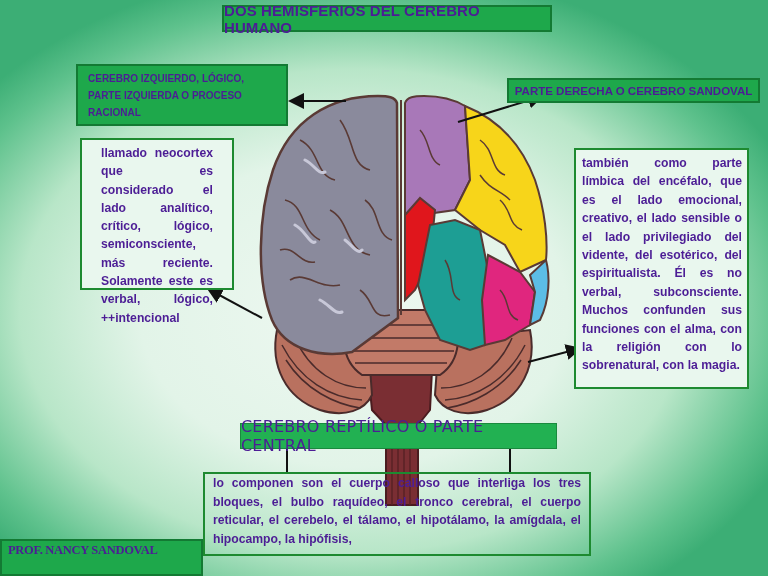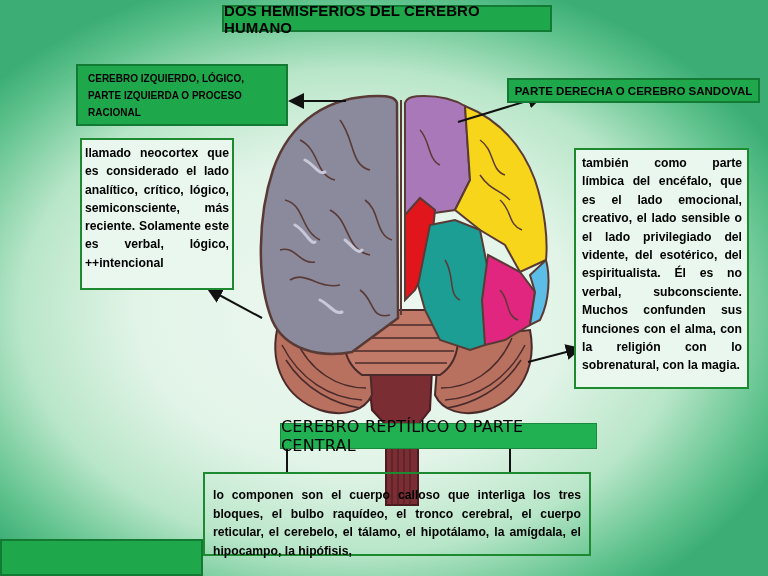--- a/index.html
+++ b/index.html
@@ -4,58 +4,58 @@
   <style>
     html, body { margin: 0; padding: 0; }
     body {
       width: 768px; height: 576px; position: relative; overflow: hidden;
       font-family: "Liberation Sans", "DejaVu Sans", sans-serif;
       background:
         radial-gradient(ellipse 62% 60% at 46% 54%, #eef8f1 0%, #e2f4e8 45%, #b8e6c8 70%, #5fc28d 90%, #3cae75 100%);
     }
     .box {
       position: absolute; box-sizing: border-box;
-      color: #000000; font-weight: bold;
+      color: #4c1d95; font-weight: bold;
     }
     .title-box {
       left: 222px; top: 5px; width: 330px; height: 27px;
       background: #1ea84b; border: 2px solid #137a33;
       font-size: 15px; display: flex; align-items: center; justify-content: center;
       letter-spacing: 0.1px;
     }
     .left-head {
       left: 76px; top: 64px; width: 212px; height: 62px;
       background: #1ea84b; border: 2px solid #137a33;
       font-size: 10px; line-height: 17px; padding: 4px 10px; text-transform: uppercase;
     }
     .right-head {
       left: 507px; top: 78px; width: 253px; height: 25px;
       background: #1ea84b; border: 2px solid #137a33;
       font-size: 11.5px; display: flex; align-items: center; justify-content: center;
     }
     .left-desc {
       left: 80px; top: 138px; width: 154px; height: 152px;
       background: #e9f7ee; border: 2px solid #1d8a30;
-      font-size: 12.2px; line-height: 18.3px; padding: 4px 3px; text-align: justify;
+      font-size: 12.2px; line-height: 18.3px; padding: 4px 19px; text-align: justify;
     }
     .right-desc {
       left: 574px; top: 108px; width: 175px; height: 241px;
       background: #e9f7ee; border: 2px solid #1d8a30;
       font-size: 12.2px; line-height: 18.4px; padding: 4px 5px 2px 6px; text-align: justify; margin-top: 40px;
     }
     .reptile-head {
       left: 240px; top: 423px; width: 317px; height: 26px;
       background: #22b152; border: 1px solid #1a8a3e;
       font-size: 16px; font-weight: normal; display: flex; align-items: center; justify-content: center;
-      font-family: "DejaVu Sans", sans-serif; letter-spacing: 0.2px; margin-left: 40px;
+      font-family: "DejaVu Sans", sans-serif; letter-spacing: 0.2px;
     }
     .reptile-desc {
       left: 203px; top: 472px; width: 388px; height: 84px;
       background: transparent; border: 2px solid #1d8a30;
-      font-size: 12.2px; line-height: 18.5px; padding: 12px 8px; text-align: justify;
+      font-size: 12.2px; line-height: 18.5px; padding: 0 8px; text-align: justify;
       text-align-last: left;
     }
     .credits {
       left: 0px; top: 539px; width: 203px; height: 37px;
       background: #1ea84b; border: 2px solid #137a33;
       font-family: "Liberation Serif", "DejaVu Serif", serif;
       font-size: 12.5px; line-height: 15px; padding: 2px 6px; letter-spacing: -0.3px;
     }
     .credits div { display: block; }
     svg.overlay { position: absolute; left: 0; top: 0; }
@@ -141,13 +141,14 @@
 
 <div class="box left-desc">llamado neocortex que es considerado el lado analítico, crítico, lógico, semiconsciente, más reciente. Solamente este es verbal, lógico, ++intencional</div>
 
 <div class="box right-desc">también como parte límbica del encéfalo, que es el lado emocional, creativo, el lado sensible o el lado privilegiado del vidente, del esotérico, del espiritualista. Él es no verbal, subconsciente. Muchos confunden sus funciones con el alma, con la religión con lo sobrenatural, con la magia.</div>
 
 <div class="box reptile-head">CEREBRO REPTÍLICO O PARTE CENTRAL</div>
 
 <div class="box reptile-desc">lo componen son el cuerpo calloso que interliga los tres bloques, el bulbo raquídeo, el tronco cerebral, el cuerpo reticular, el cerebelo, el tálamo, el hipotálamo, la amígdala, el hipocampo, la hipófisis,</div>
 
 <div class="box credits">
+  <div>PROF. NANCY SANDOVAL</div>
 </div>
 
 </body></html>

